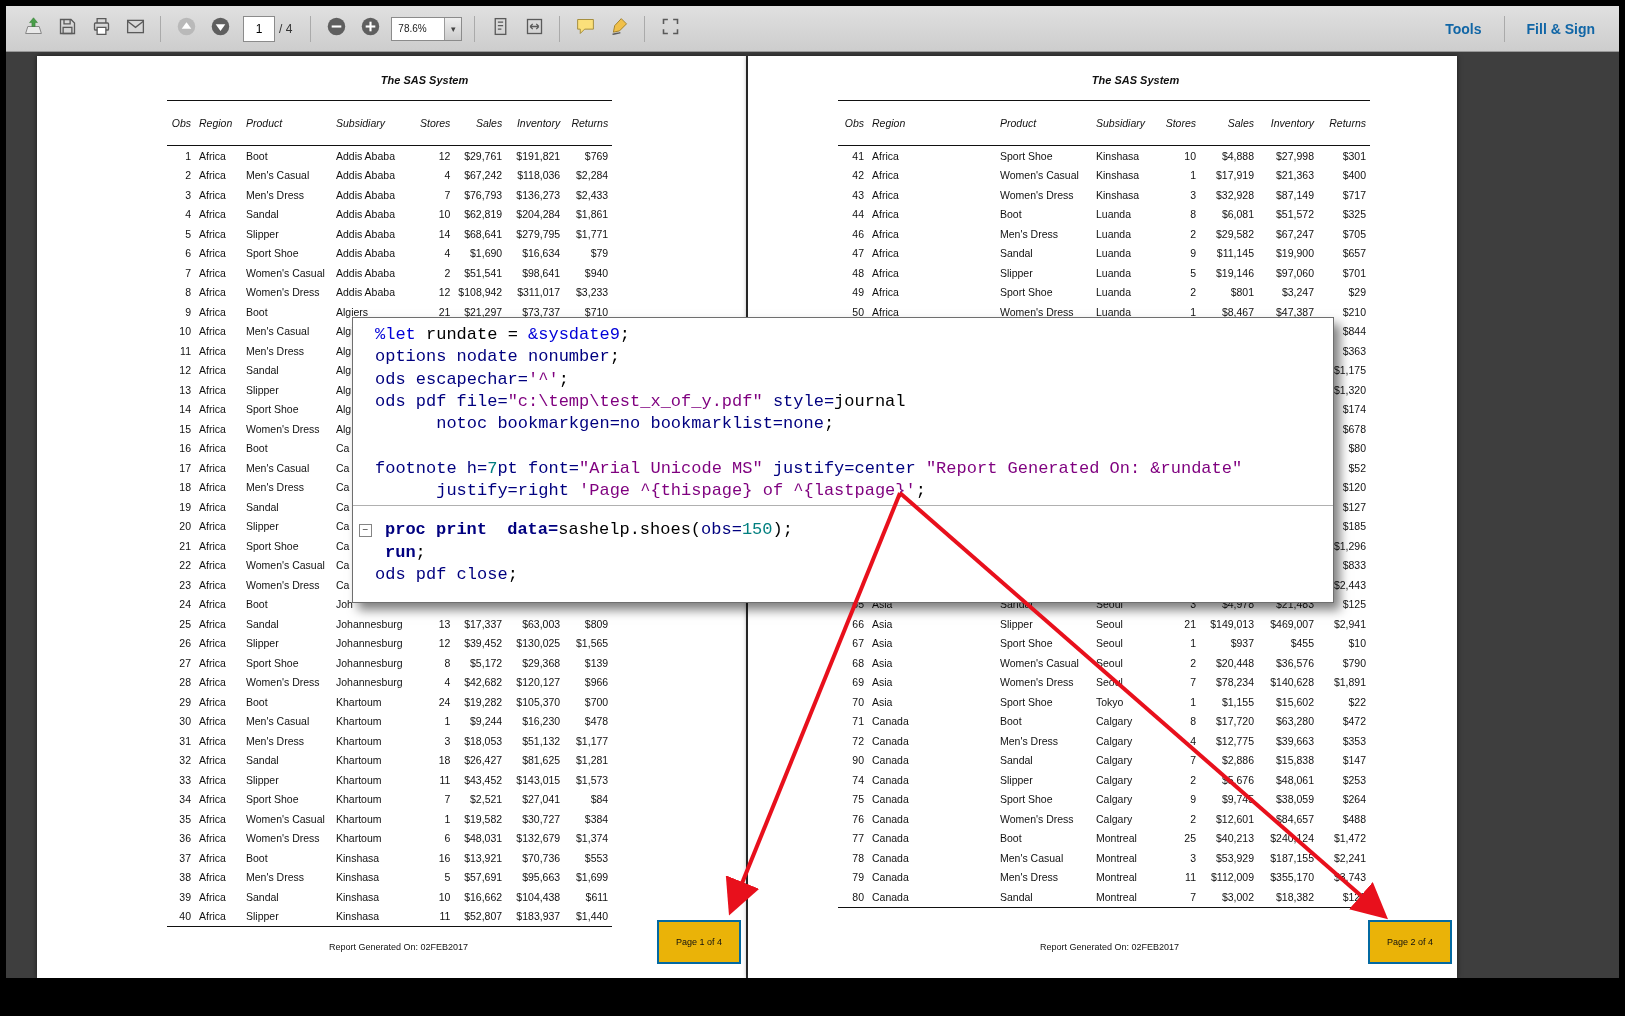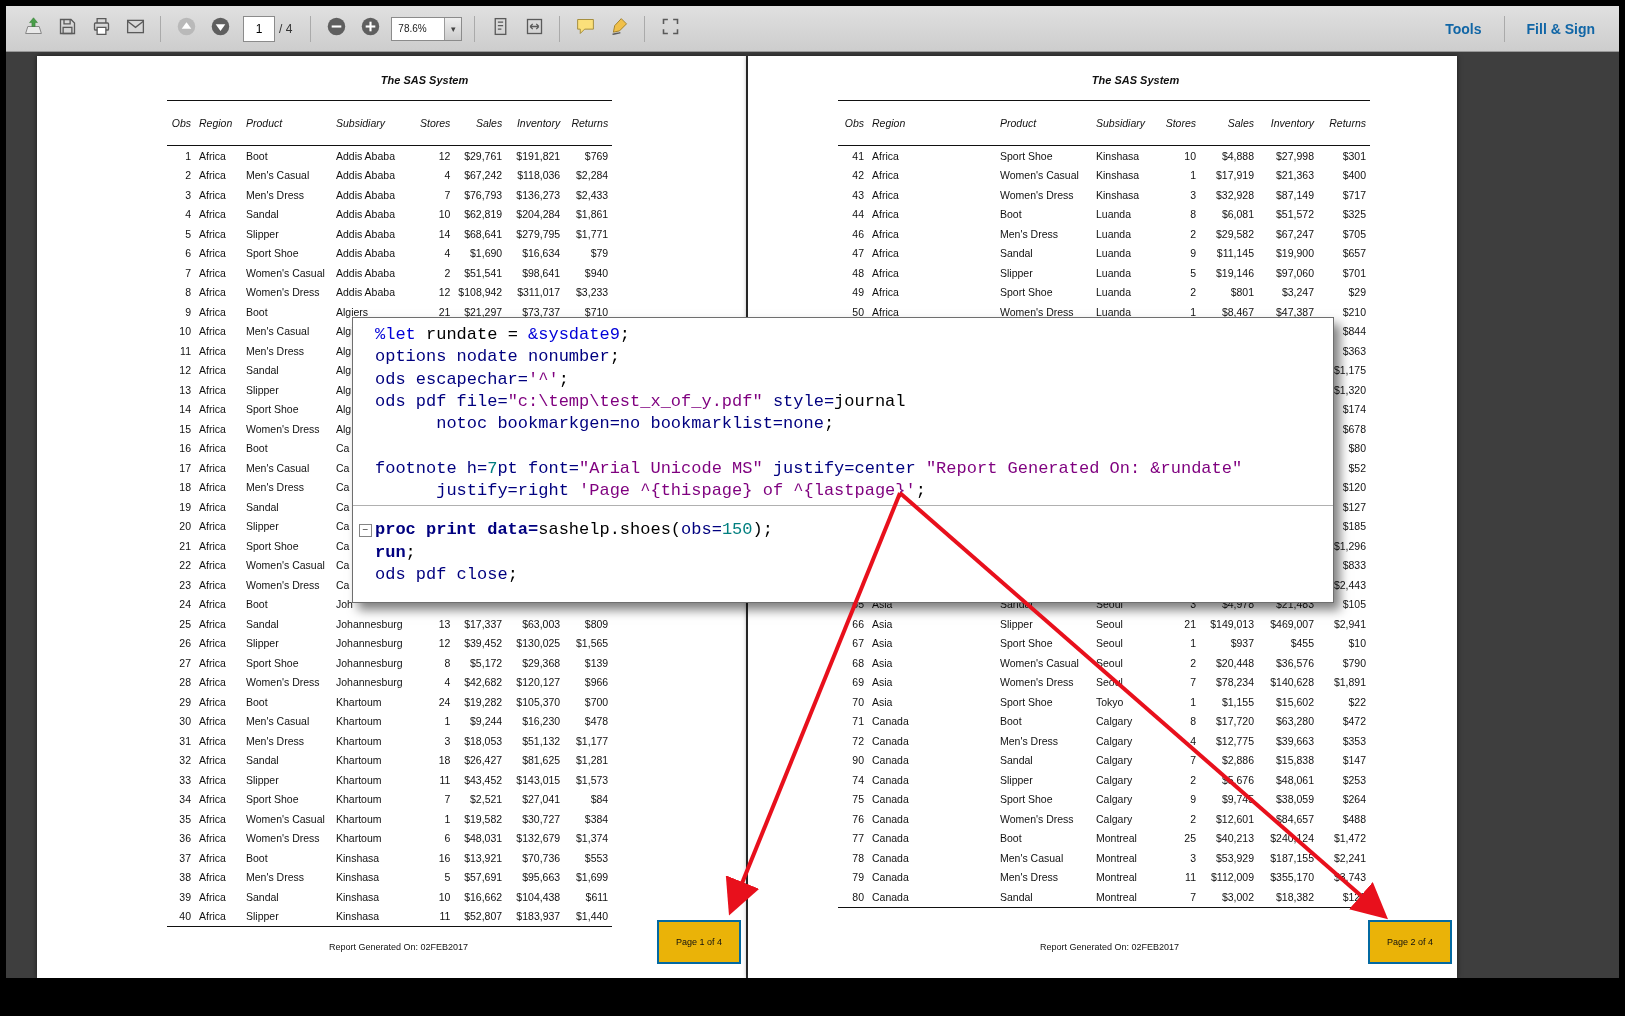--- a/index.html
+++ b/index.html
@@ -52,21 +52,21 @@
                 box-sizing:border-box;overflow:hidden;}
   .code-editor{padding-top:6px;}
   .code-line{white-space:pre;height:22.3px;line-height:22.3px;
              font-family:"Liberation Mono",monospace;font-size:17px;padding-left:6px;}
   .code-margin{display:inline-block;width:16px;}
   .collapse-box{display:inline-block;width:11px;height:11px;border:1px solid #848484;background:#fff;
                 font:10px/9px "Liberation Sans",sans-serif;text-align:center;color:#333;vertical-align:1px;}
   .code-divider{border-top:1px solid #b0b0b0;margin:3px 0 13px 0;}
   .tok-plain{color:#000;}
   .tok-kw{color:#00007f;}
-  .tok-kwb{color:#00007f;font-weight:bold;}
+  .tok-kwb{color:#00007f;font-weight:bold;margin-left:10px;}
   .tok-str{color:#7f007f;}
   .tok-num{color:#007f7f;}
   .tok-macro{color:#0000d8;}
 
   .annotation-arrows{position:absolute;left:0;top:0;z-index:20;pointer-events:none;}
 </style>
 </head>
 <body>
 
 <div class="window">
@@ -873,21 +873,21 @@
               <td>$2,443</td>
             </tr>
             <tr>
               <td>65</td>
               <td>Asia</td>
               <td>Sandal</td>
               <td>Seoul</td>
               <td>3</td>
               <td>$4,978</td>
               <td>$21,483</td>
-              <td>$105</td>
+              <td>$125</td>
             </tr>
             <tr>
               <td>66</td>
               <td>Asia</td>
               <td>Slipper</td>
               <td>Seoul</td>
               <td>21</td>
               <td>$149,013</td>
               <td>$469,007</td>
               <td>$2,941</td>

